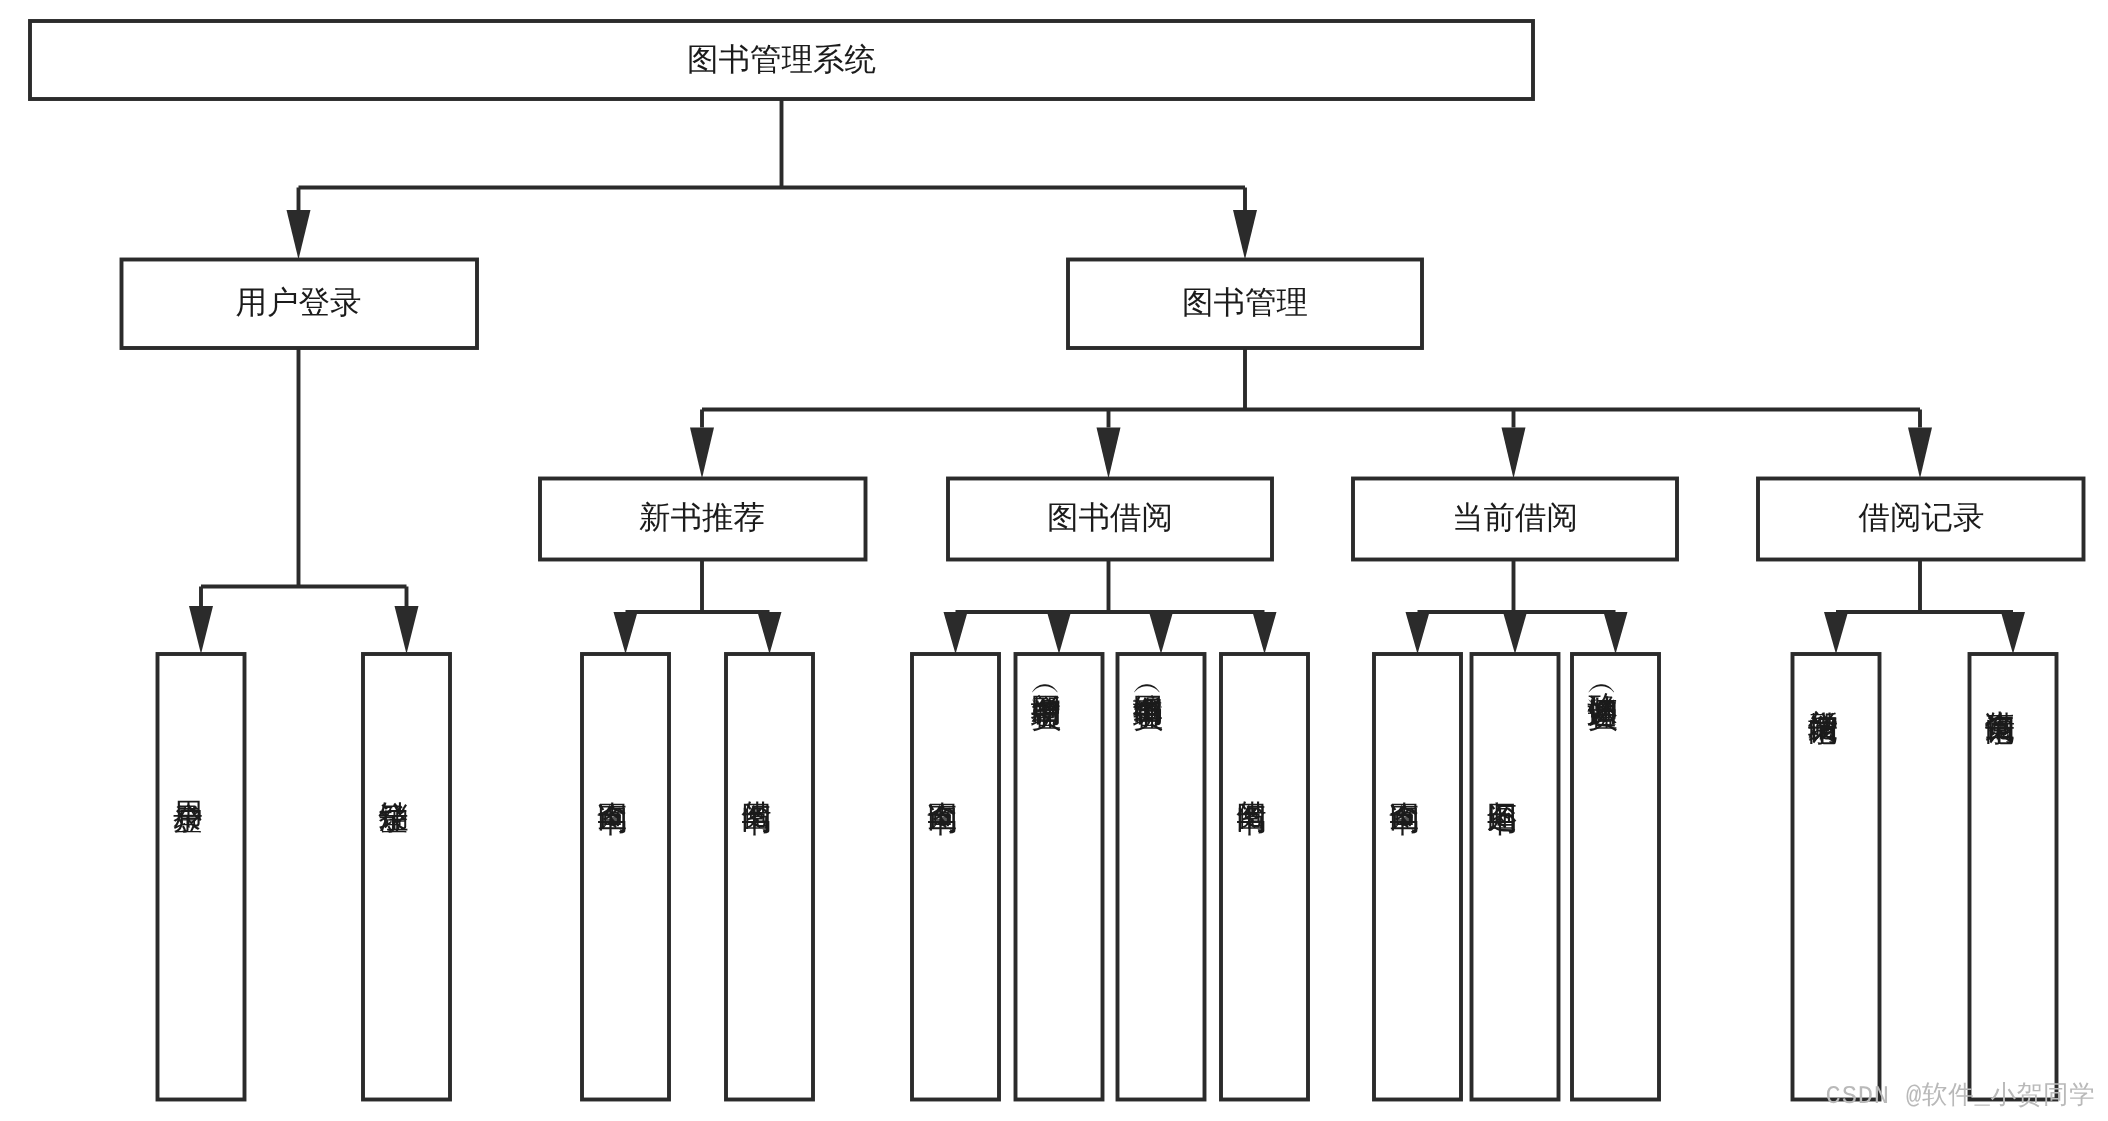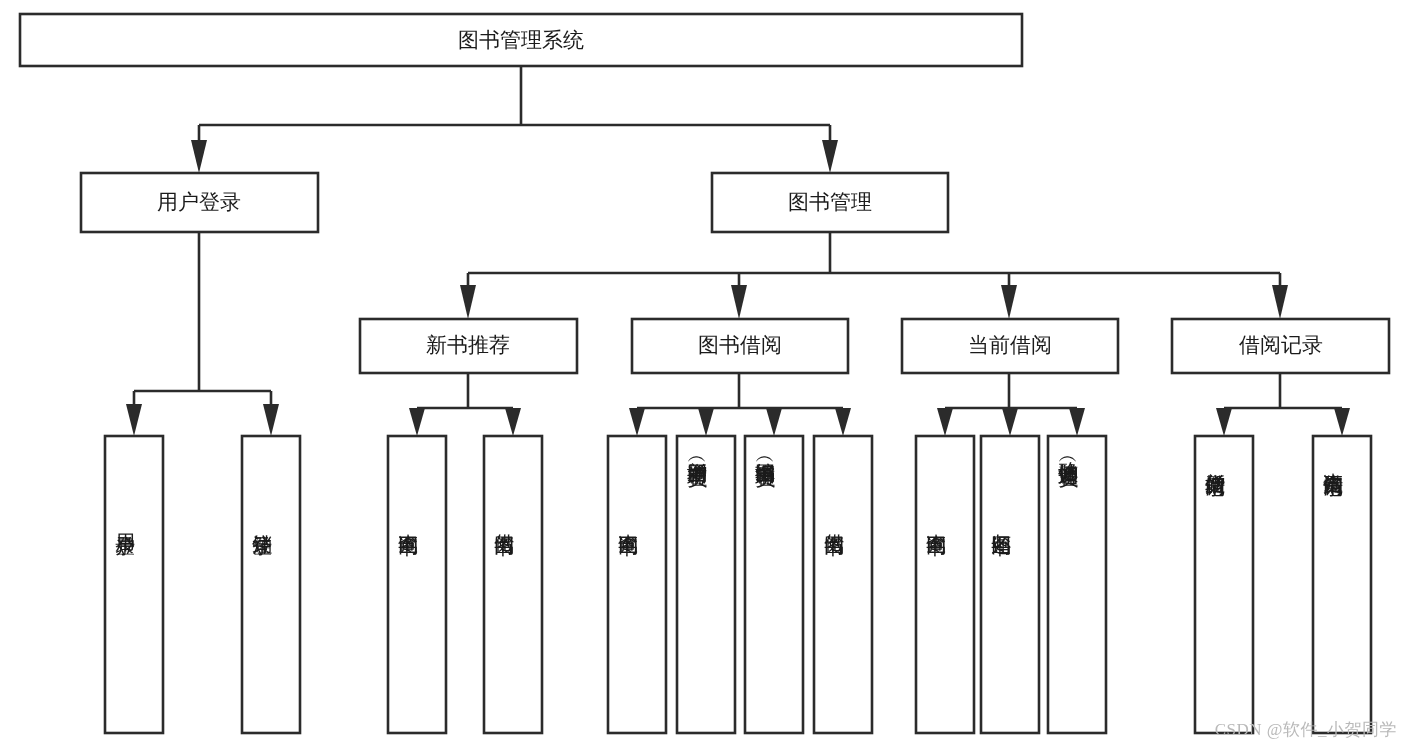--- a/index.html
+++ b/index.html
@@ -58,21 +58,21 @@
     color: #1b1b1b;
     letter-spacing: 1px;
     text-align: left;
     white-space: nowrap;
     pointer-events: none;
   }
   .watermark {
     position: absolute;
     right: 8px;
     bottom: 6px;
-    font-family: Liberation Serif, serif;
+    font-family: Liberation Mono, monospace;
     font-size: 17px;
     color: #b9b9b9;
     letter-spacing: 0.5px;
     white-space: nowrap;
   }
 </style>
 </head>
 <body>
 
 <div id="diagram-root">

